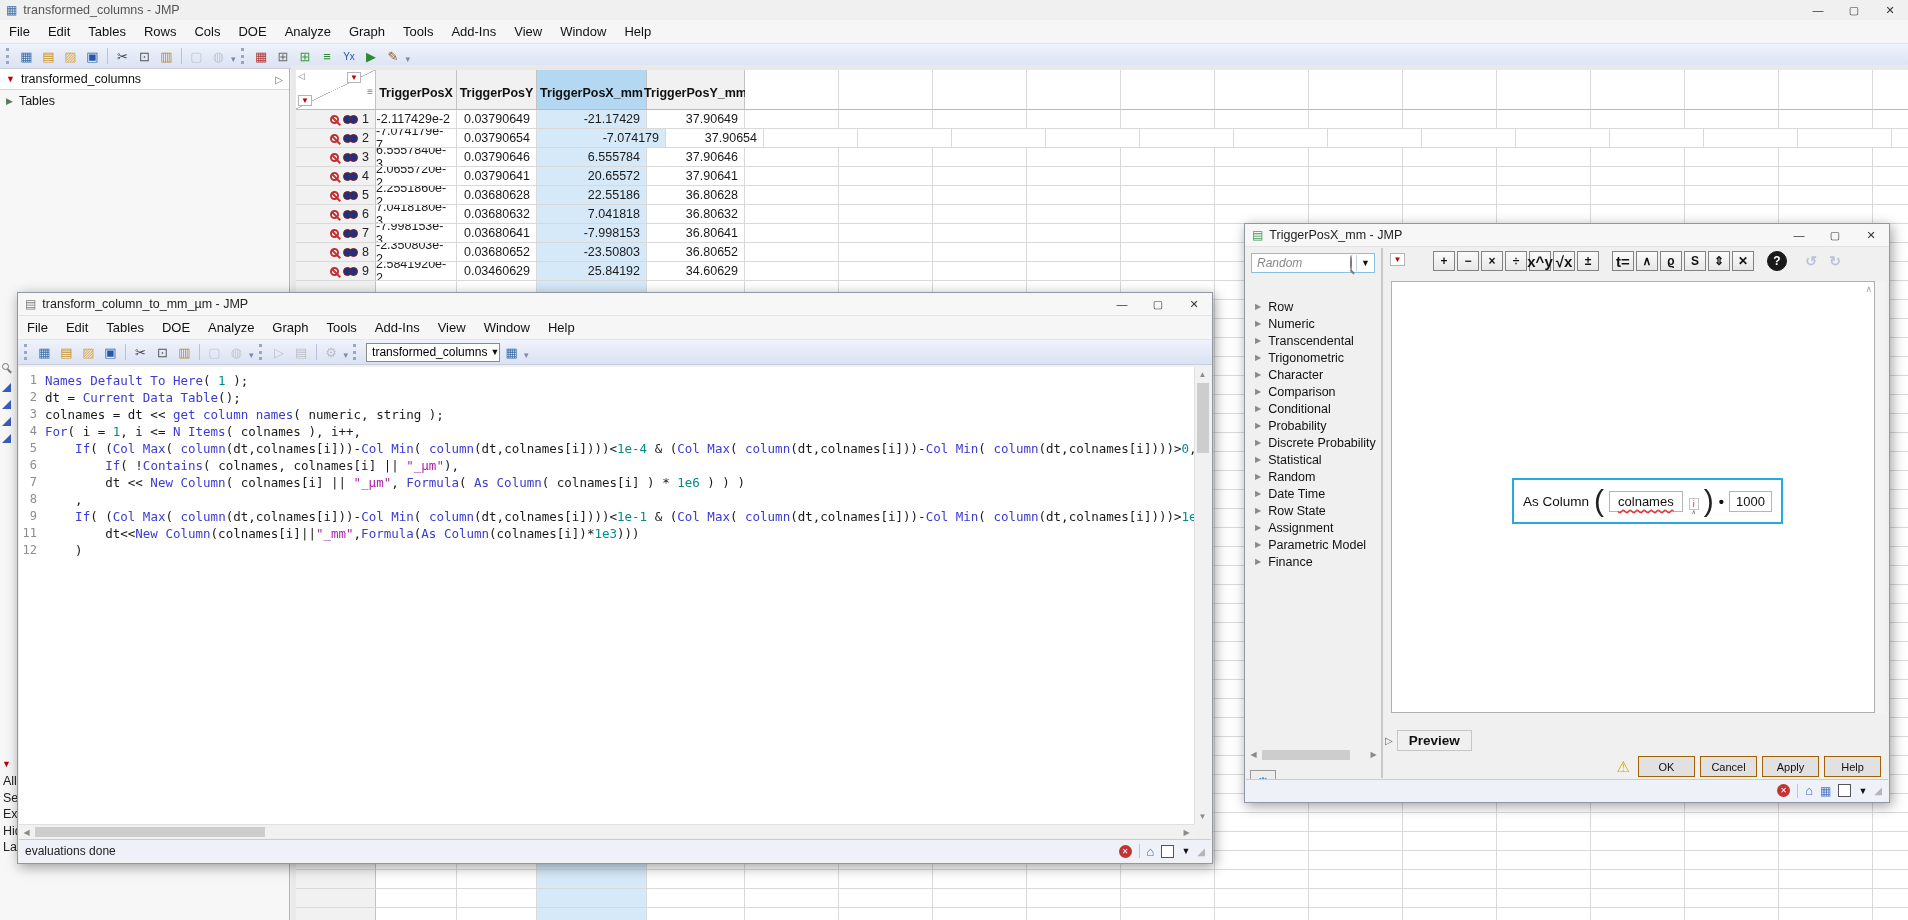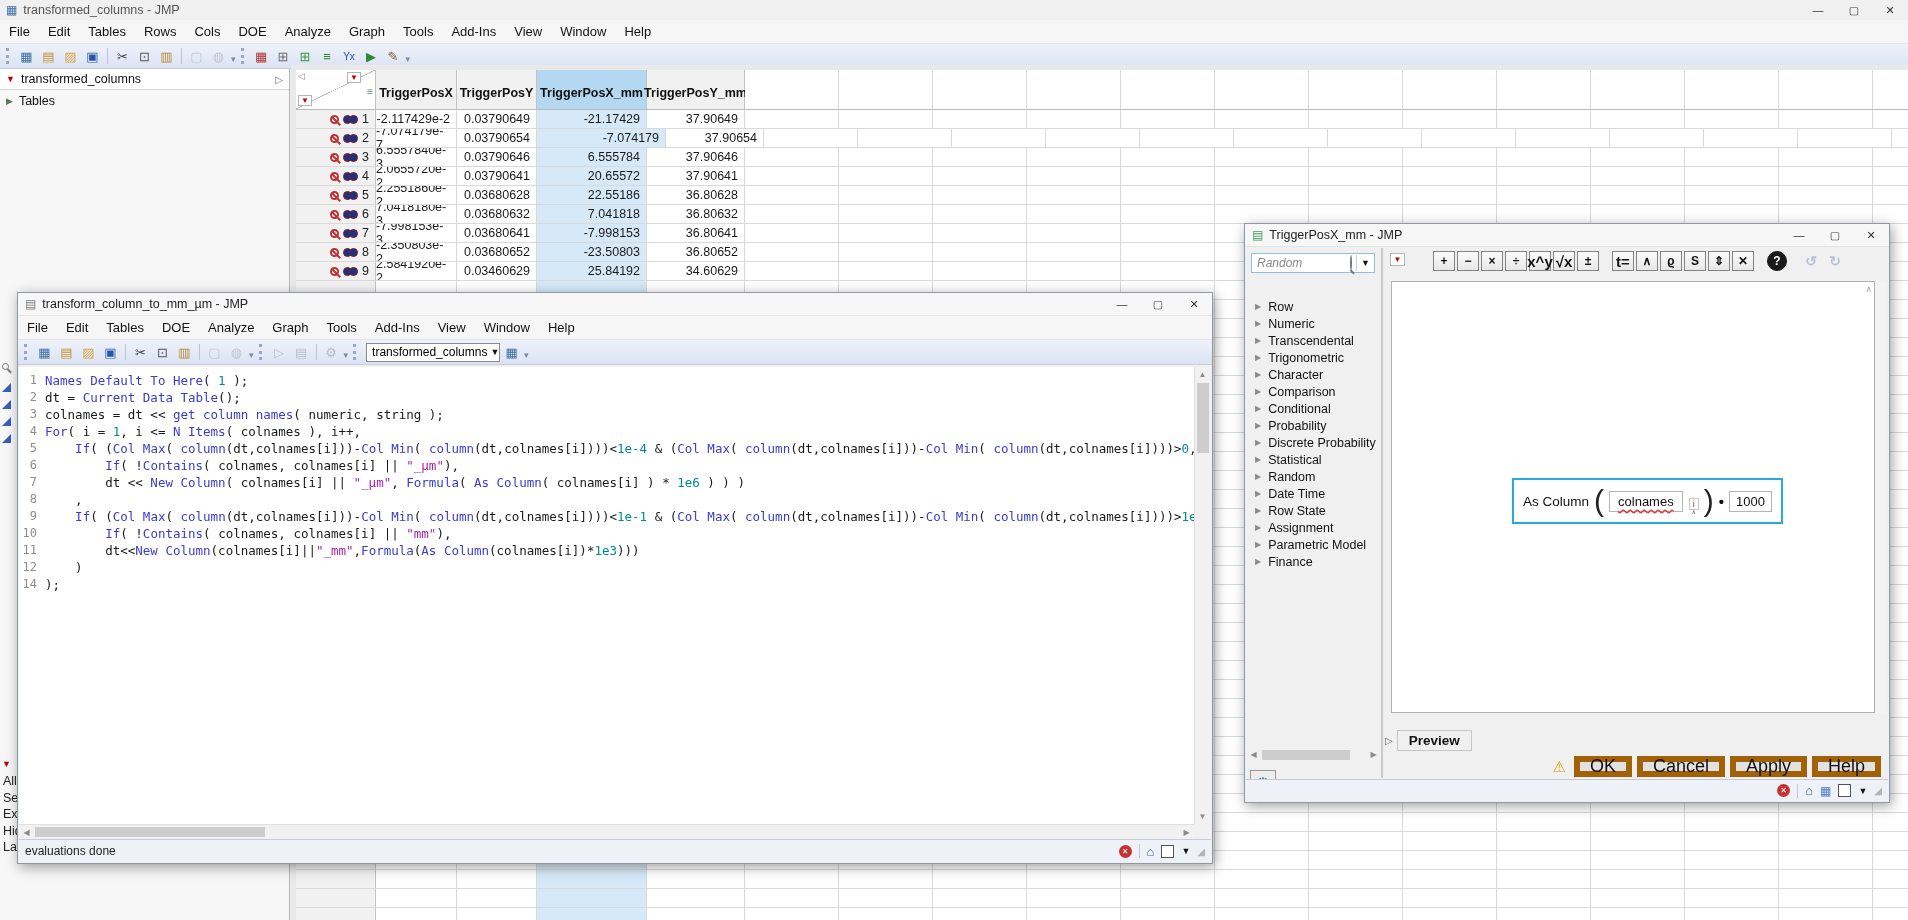--- a/index.html
+++ b/index.html
@@ -107,21 +107,21 @@
     text-decoration:#e03030 wavy underline;text-underline-offset:3px;}
   .subwrap{display:flex;flex-direction:column;align-items:center;margin-left:1px;margin-top:10px;}
   .subbox{border:1px solid #c5c5c5;padding:0 3px;font-size:9px;color:#b03030;background:#fff;}
   .subcaret{font-size:6px;color:#555;line-height:5px;}
   .opdot{font-size:15px;font-weight:bold;color:#111;}
   .numbox{border:1px solid #b5b5b5;padding:2px 6px;font-size:13px;color:#111;}
   #fx-preview{position:absolute;left:140px;top:506px;display:flex;align-items:center;gap:4px;}
   #fx-preview .tri{color:#666;font-size:10px;}
   #fx-preview .pbox{background:#f0f0f0;border:1px solid #c6c6c6;font-weight:bold;font-size:13.5px;padding:2px 11px;color:#111;}
   #fx-buttons{position:absolute;right:8px;top:532px;display:flex;align-items:center;gap:5px;}
-  .pushbtn{background:#e1e1e1;border:6px solid #a16207;font-size:18px;color:#111;height:21px;min-width:57px;
+  .pushbtn{background:#e1e1e1;border:1px solid #a16207;font-size:11px;color:#111;height:21px;min-width:57px;
     display:flex;align-items:center;justify-content:center;padding:0 10px;}
   .warn{color:#e0a400;font-size:15px;margin-right:3px;}
   #fx-status{height:22px;bottom:1px;}
 </style>
 </head>
 <body>
 
 <div id="main-title">
   <span style="color:#3a6ea5;font-size:12px;">▦</span>
   <span class="ttl">transformed_columns - JMP</span>
@@ -1180,24 +1180,22 @@
   <div id="script-code">
       <div class="cl"><span class="ln">1</span><span><span class="tk-k">Names Default To Here</span><span class="tk-o">( </span><span class="tk-n">1</span><span class="tk-o"> );</span></span></div>
       <div class="cl"><span class="ln">2</span><span><span class="tk-o">dt = </span><span class="tk-k">Current Data Table</span><span class="tk-o">();</span></span></div>
       <div class="cl"><span class="ln">3</span><span><span class="tk-o">colnames = dt &lt;&lt; </span><span class="tk-k">get column names</span><span class="tk-o">( numeric, string );</span></span></div>
       <div class="cl"><span class="ln">4</span><span><span class="tk-k">For</span><span class="tk-o">( i = </span><span class="tk-n">1</span><span class="tk-o">, i &lt;= </span><span class="tk-k">N Items</span><span class="tk-o">( colnames ), i++,</span></span></div>
       <div class="cl"><span class="ln">5</span><span><span class="tk-o">    </span><span class="tk-k">If</span><span class="tk-o">( (</span><span class="tk-k">Col Max</span><span class="tk-o">( </span><span class="tk-k">column</span><span class="tk-o">(dt,colnames[i]))-</span><span class="tk-k">Col Min</span><span class="tk-o">( </span><span class="tk-k">column</span><span class="tk-o">(dt,colnames[i])))&lt;</span><span class="tk-n">1e-4</span><span class="tk-o"> &amp; (</span><span class="tk-k">Col Max</span><span class="tk-o">( </span><span class="tk-k">column</span><span class="tk-o">(dt,colnames[i]))-</span><span class="tk-k">Col Min</span><span class="tk-o">( </span><span class="tk-k">column</span><span class="tk-o">(dt,colnames[i])))&gt;</span><span class="tk-n">0</span><span class="tk-o">,</span></span></div>
       <div class="cl"><span class="ln">6</span><span><span class="tk-o">        </span><span class="tk-k">If</span><span class="tk-o">( !</span><span class="tk-k">Contains</span><span class="tk-o">( colnames, colnames[i] || </span><span class="tk-s">"_µm"</span><span class="tk-o">),</span></span></div>
       <div class="cl"><span class="ln">7</span><span><span class="tk-o">        dt &lt;&lt; </span><span class="tk-k">New Column</span><span class="tk-o">( colnames[i] || </span><span class="tk-s">"_µm"</span><span class="tk-o">, </span><span class="tk-k">Formula</span><span class="tk-o">( </span><span class="tk-k">As Column</span><span class="tk-o">( colnames[i] ) * </span><span class="tk-n">1e6</span><span class="tk-o"> ) ) )</span></span></div>
       <div class="cl"><span class="ln">8</span><span><span class="tk-o">    ,</span></span></div>
       <div class="cl"><span class="ln">9</span><span><span class="tk-o">    </span><span class="tk-k">If</span><span class="tk-o">( (</span><span class="tk-k">Col Max</span><span class="tk-o">( </span><span class="tk-k">column</span><span class="tk-o">(dt,colnames[i]))-</span><span class="tk-k">Col Min</span><span class="tk-o">( </span><span class="tk-k">column</span><span class="tk-o">(dt,colnames[i])))&lt;</span><span class="tk-n">1e-1</span><span class="tk-o"> &amp; (</span><span class="tk-k">Col Max</span><span class="tk-o">( </span><span class="tk-k">column</span><span class="tk-o">(dt,colnames[i]))-</span><span class="tk-k">Col Min</span><span class="tk-o">( </span><span class="tk-k">column</span><span class="tk-o">(dt,colnames[i])))&gt;</span><span class="tk-n">1e-4</span></span></div>
-      <div class="cl"><span class="ln">10</span><span><span class="tk-o">        </span><span class="tk-k">If</span><span class="tk-o">( !</span><span class="tk-k">Contains</span><span class="tk-o">( colnames, colnames[i] || </span><span class="tk-s">"mm"</span><span class="tk-o">),</span></span></div>
       <div class="cl"><span class="ln">11</span><span><span class="tk-o">        dt&lt;&lt;</span><span class="tk-k">New Column</span><span class="tk-o">(colnames[i]||</span><span class="tk-s">"_mm"</span><span class="tk-o">,</span><span class="tk-k">Formula</span><span class="tk-o">(</span><span class="tk-k">As Column</span><span class="tk-o">(colnames[i])*</span><span class="tk-n">1e3</span><span class="tk-o">)))</span></span></div>
       <div class="cl"><span class="ln">12</span><span><span class="tk-o">    )</span></span></div>
-      <div class="cl"><span class="ln">14</span><span><span class="tk-o">);</span></span></div>
     </div>
   <div class="vscroll">
     <span class="sarrow" style="top:0;">▲</span>
     <span class="sarrow" style="bottom:0;">▼</span>
     <div class="thumb" style="left:2px;right:2px;top:16px;height:70px;"></div>
   </div>
   <div class="hscroll">
     <span class="sarrow" style="left:0;">◀</span>
     <span class="sarrow" style="right:0;">▶</span>
     <div class="thumb" style="top:2px;bottom:2px;left:16px;width:230px;"></div>

